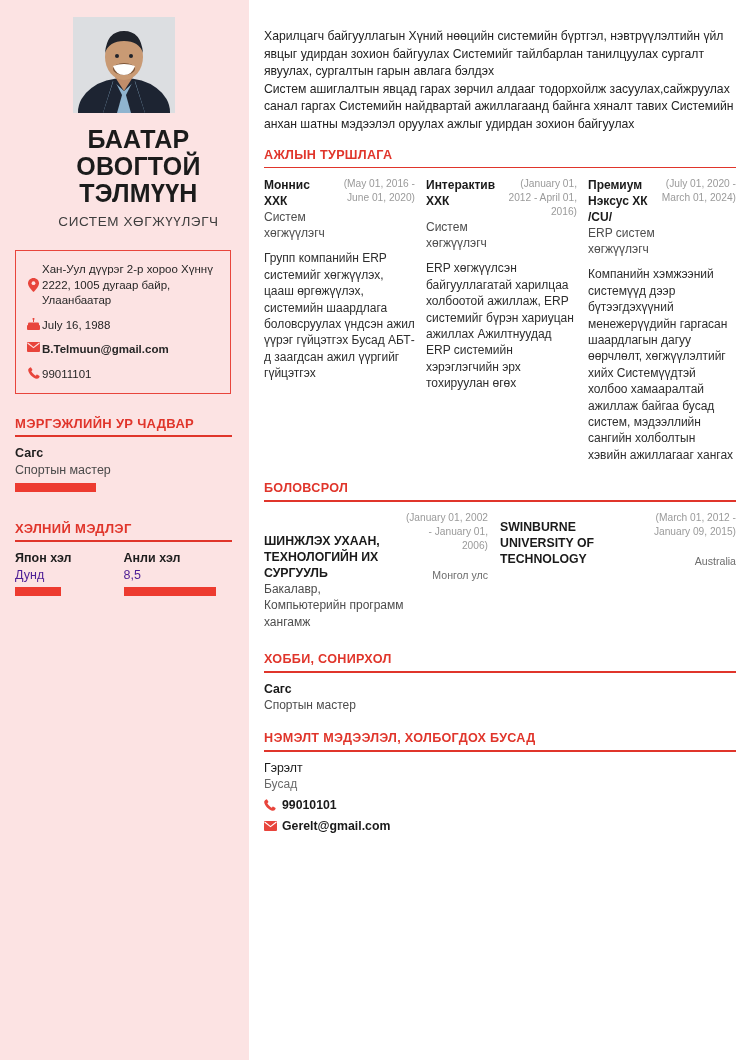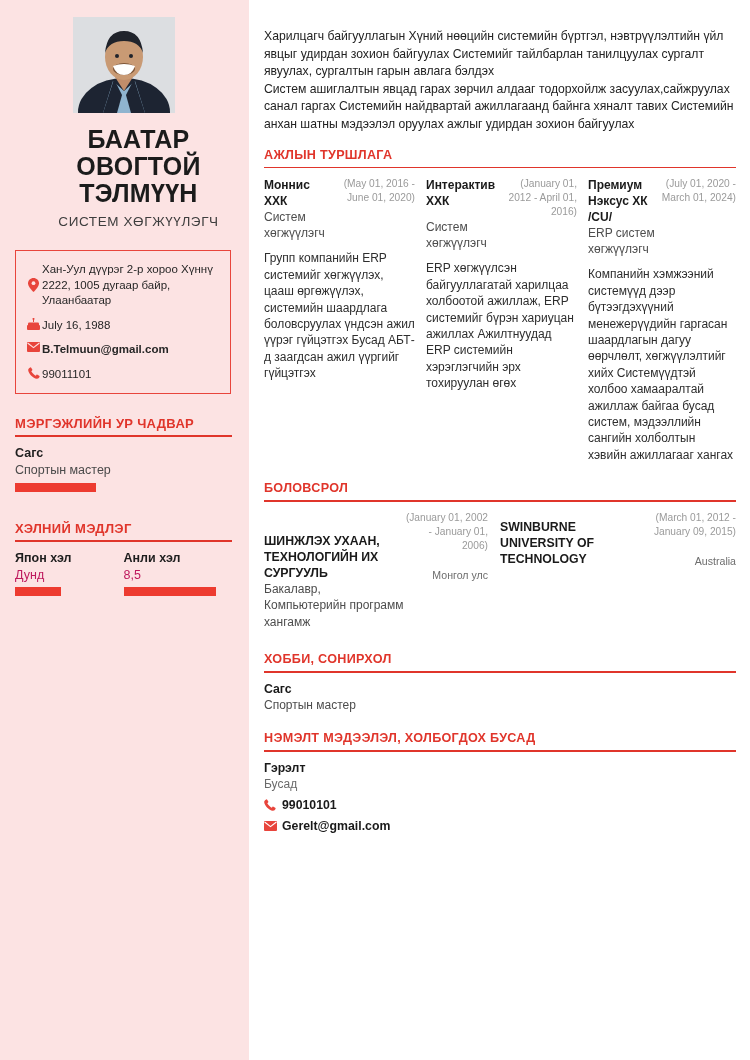--- a/index.html
+++ b/index.html
@@ -62,21 +62,21 @@
 
   
   .side-block{position:absolute;left:15px;width:217px;}
   .sk-name{font-size:12.5px;font-weight:bold;color:#1e1e1e;margin-top:9px;}
   .sk-level{font-size:12.5px;color:#4a4a4a;line-height:16px;margin-top:2px;}
   .bar{height:9px;background:#ed3b30;margin-top:5px;}
 
   .lang-cols{display:flex;margin-top:9px;}
   .lang-col{width:50%;}
   .lang-name{font-size:12.5px;font-weight:bold;color:#1e1e1e;}
-  .lang-level{font-size:12.5px;color:#be185d;margin-top:3px;}
+  .lang-level{font-size:12.5px;color:#4c1d95;margin-top:3px;}
 
   
   .main{
     position:absolute;left:264px;top:0;width:472px;
   }
   .summary{
     padding-top:13px;
     font-size:12.2px;line-height:17.6px;color:#232323;margin-top:15px;
   }
   .summary p{margin:0;}
@@ -116,21 +116,21 @@
   }
   .edu-meta{font-size:10.2px;color:#9a9a9a;line-height:14px;text-align:right;max-width:88px;}
   .edu-country{font-size:10.6px;color:#6d6d6d;margin-top:16px;}
   .edu-degree{font-size:12px;color:#4d4d4d;line-height:16.4px;max-width:140px;}
 
   
   .hb-name{font-size:12.3px;font-weight:bold;color:#1a1a1a;margin-top:9px;}
   .hb-level{font-size:12px;color:#4d4d4d;margin-top:2px;}
 
   
-  .ex-name{font-size:12.3px;font-weight:bold;color:#1a1a1a;margin-top:9px;}
+  .ex-name{font-size:12.3px;font-weight:normal;color:#1a1a1a;margin-top:9px;}
   .ex-rel{font-size:12px;color:#6a6a6a;margin-top:2px;}
   .ex-row{display:flex;align-items:center;margin-top:7px;}
   .ex-icon{width:18px;flex:0 0 18px;color:#e8453c;display:flex;justify-content:flex-start;}
   .ex-val{font-size:12.3px;color:#1a1a1a;font-weight:bold;}
 </style>
 </head>
 <body>
 
 <div class="page">
 

